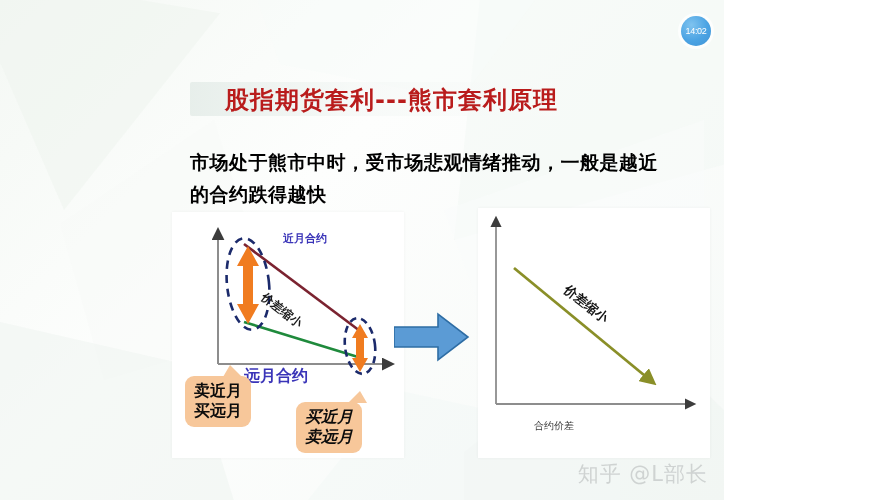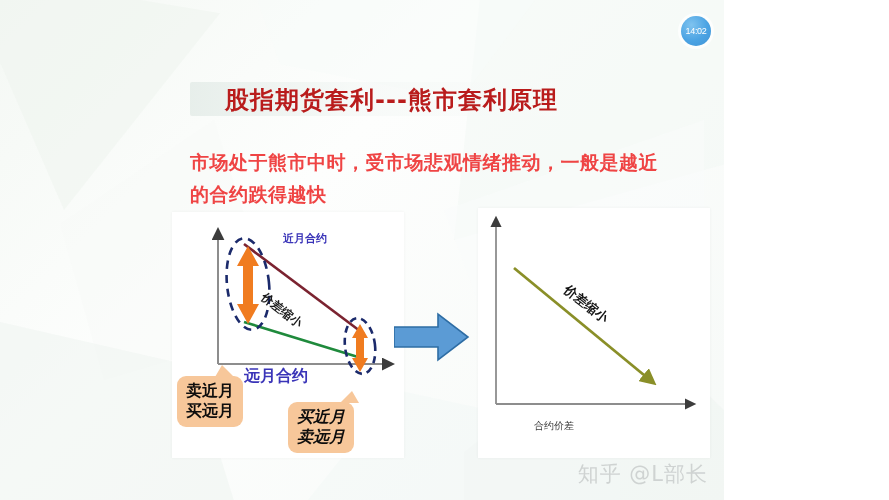--- a/index.html
+++ b/index.html
@@ -90,21 +90,21 @@
   }
 
   
   .body-text {
     position: absolute;
     left: 190px;
     top: 146px;
     width: 470px;
     font-size: 19px;
     line-height: 32px;
-    color: #ef4444;
+    color: #000000;
     font-family: "DejaVu Serif", "Liberation Serif", serif;
     font-weight: bold;
     letter-spacing: 0.5px;
   }
 
   
   .panel {
     position: absolute;
     background: #ffffff;
     box-shadow: 0 0 3px rgba(0,0,0,0.05);
@@ -118,20 +118,21 @@
   .callout {
     position: absolute;
     background: #f7c79a;
     border-radius: 9px;
     color: #0d0d0d;
     font-weight: bold;
     font-family: "DejaVu Sans", "Liberation Sans", sans-serif;
     text-align: center;
     line-height: 20px;
     padding: 5px 9px 6px 9px;
+    margin-left: 8px;
   }
   .callout .tail {
     position: absolute;
     width: 0; height: 0;
   }
   .callout-a {
     left: 177px; top: 376px;
     font-size: 16px;
   }
   .callout-a .tail {

